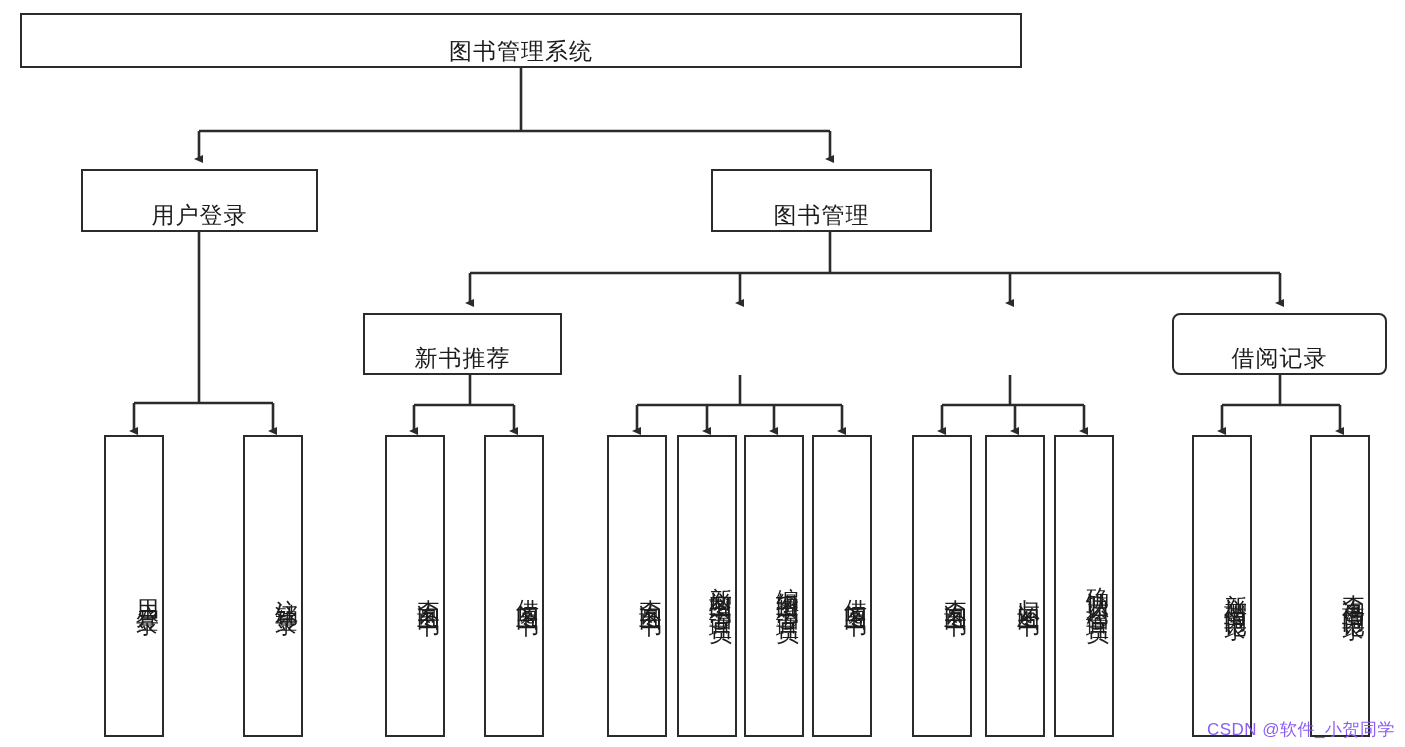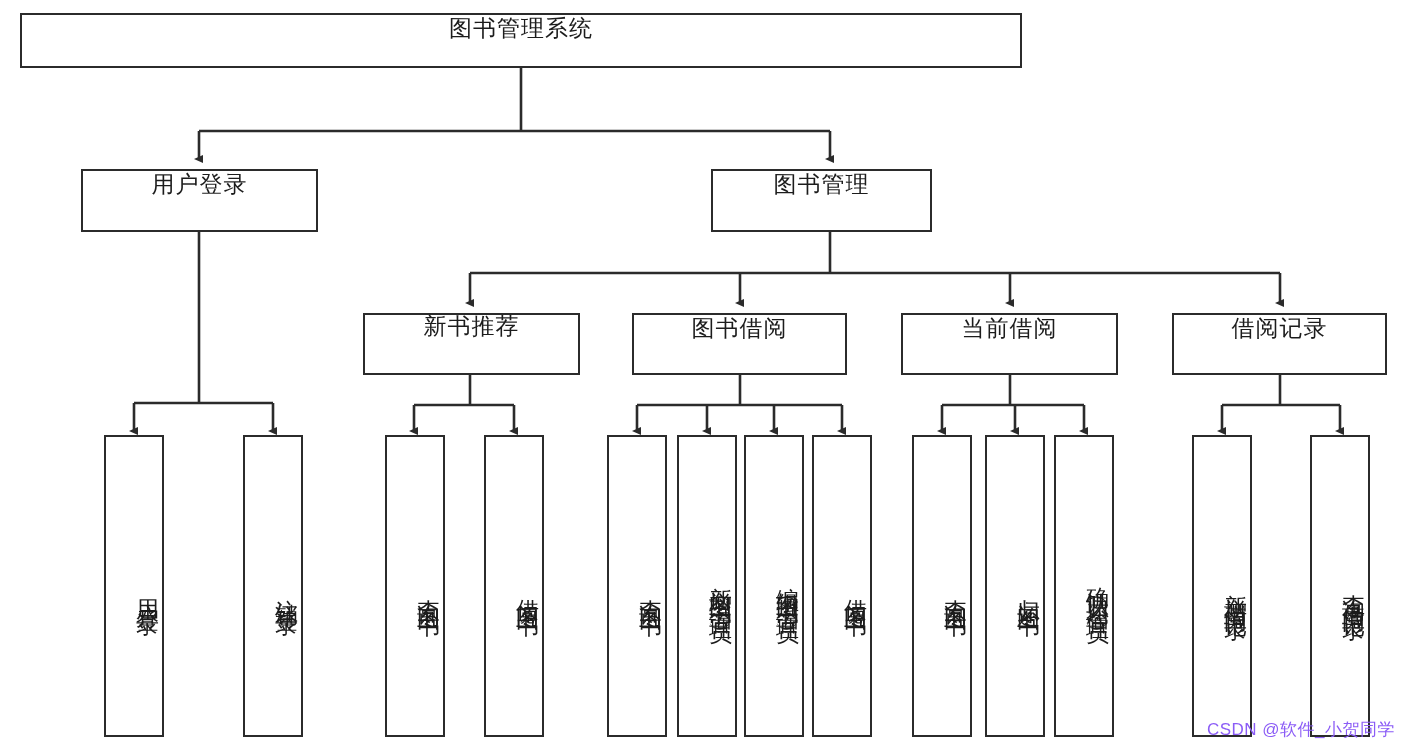--- a/index.html
+++ b/index.html
@@ -22,21 +22,21 @@
     width:1405px;
     height:747px;
     pointer-events:none;
   }
   .node{
     position:absolute;
     box-sizing:border-box;
     border:2.5px solid #2b2b2b;
     background:#ffffff;
     display:flex;
-    align-items:flex-start;
+    align-items:flex-end;
     justify-content:center;
     color:#1c1c1c;
   }
   .node.horiz{
     font-size:23px;
     letter-spacing:1px;
     line-height:1.2;
   }
   .node.vert{
     writing-mode:vertical-rl;
@@ -127,30 +127,24 @@
     <span>图书管理系统</span>
   </div>
 
   <div class="node horiz" style="left:81px; top:169px; width:237px; height:63px;">
     <span>用户登录</span>
   </div>
   <div class="node horiz" style="left:711px; top:169px; width:221px; height:63px;">
     <span>图书管理</span>
   </div>
 
-  <div class="node horiz" style="left:363px; top:313px; width:217px; height:62px;font-family:Liberation Mono, monospace;">
+  <div class="node horiz" style="left:363px; top:313px; width:199px; height:62px;">
     <span>新书推荐</span>
   </div>
-  <div class="node horiz" style="left:632px; top:313px; width:215px; height:62px;">
-    <span>图书借阅</span>
-  </div>
-  <div class="node horiz" style="left:901px; top:313px; width:217px; height:62px;">
-    <span>当前借阅</span>
-  </div>
-  <div class="node horiz" style="left:1172px; top:313px; width:215px; height:62px;">
+  <div class="node horiz" style="left:1172px; top:313px; width:215px; height:62px;border-radius:8px;">
     <span>借阅记录</span>
   </div>
 
   <div class="node vert" style="left:104px; top:435px; width:60px; height:302px;">
     <span class="vtext">用户登录</span>
   </div>
   <div class="node vert" style="left:243px; top:435px; width:60px; height:302px;">
     <span class="vtext">注销登录</span>
   </div>
 

